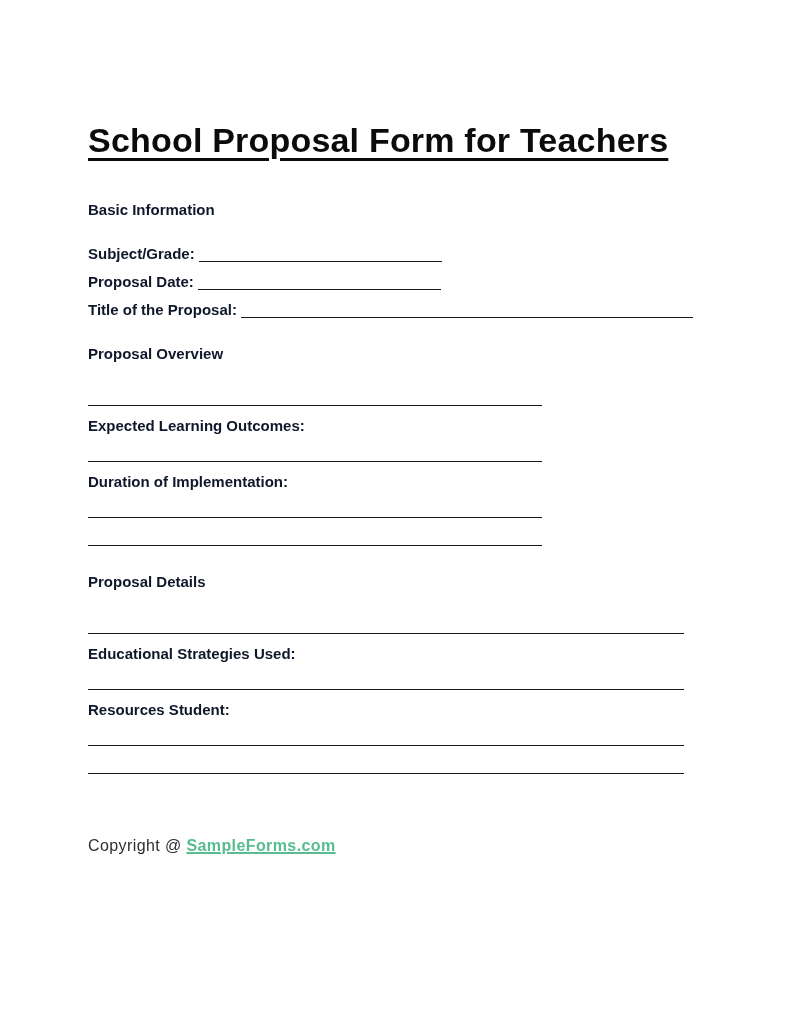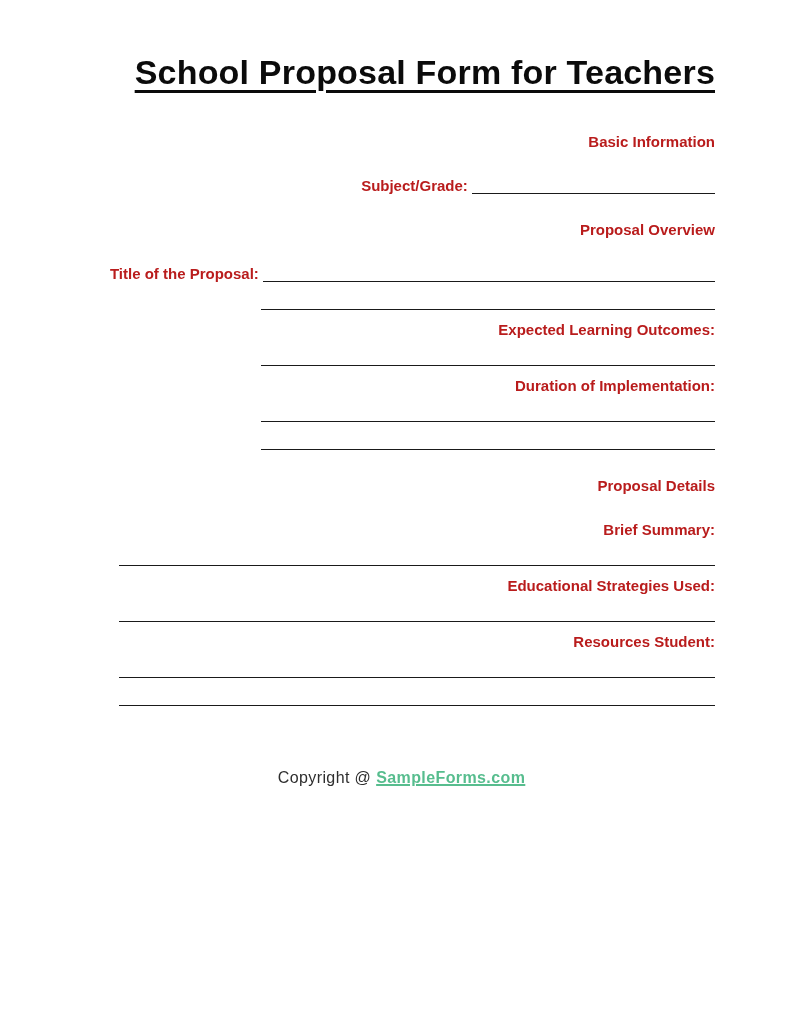--- a/index.html
+++ b/index.html
@@ -15,58 +15,57 @@
     overflow: hidden;
   }
   .page {
     box-sizing: border-box;
     width: 803px;
     height: 1036px;
     padding: 0 88px;
     background: #ffffff;
   }
   .doc-title {
-    margin: 52px 0 36px 0;
+    margin: 120px 0 36px 0;
     font-size: 34px;
     line-height: 40px;
     font-weight: 700;
-    text-align: right;
+    text-align: left;
     color: #0b0b0b;
     text-decoration: underline;
     text-decoration-thickness: 3px;
     text-underline-offset: 6px;
     letter-spacing: 0.2px;
     white-space: nowrap;
   }
   .row {
     font-size: 15px;
     line-height: 28px;
     font-weight: 700;
-    color: #b91c1c;
+    color: #0f172a;
     white-space: nowrap;
-    text-align: right;
   }
   .heading {
     margin-top: 16px;
     margin-bottom: 16px;
   }
   .blank {
     display: inline-block;
     height: 1px;
     border-bottom: 1.5px solid #1a1a1a;
     position: relative;
     top: 3px;
   }
   .w-basic { width: 243px; }
   .w-title { width: 452px; }
   .w-mid   { width: 454px; }
   .w-wide  { width: 596px; }
   .footer {
     margin-top: 52px;
-    text-align: center;
+    text-align: left;
     font-size: 16px;
     line-height: 28px;
     font-weight: 400;
     color: #2e2e2e;
     letter-spacing: 0.4px;
   }
   .footer a {
     font-weight: 700;
     text-decoration: underline;
     text-decoration-thickness: 1.5px;
@@ -79,27 +78,31 @@
 <div class="page">
 
   <h1 class="doc-title">School Proposal Form for Teachers</h1>
 
   <div class="row heading">Basic Information</div>
 
   <div class="row">
     <span>Subject/Grade:</span>
     <span class="blank w-basic"></span>
   </div>
-
-  <div class="row heading">Proposal Overview</div>
+  <div class="row">
+    <span>Proposal Date:</span>
+    <span class="blank w-basic"></span>
+  </div>
 
   <div class="row">
     <span>Title of the Proposal:</span>
     <span class="blank w-title"></span>
   </div>
+
+  <div class="row heading">Proposal Overview</div>
 
   <div class="row">
     <span class="blank w-mid"></span>
   </div>
 
   <div class="row">
     <span>Expected Learning Outcomes:</span>
   </div>
   <div class="row">
     <span class="blank w-mid"></span>
@@ -111,23 +114,20 @@
   <div class="row">
     <span class="blank w-mid"></span>
   </div>
 
   <div class="row">
     <span class="blank w-mid"></span>
   </div>
 
   <div class="row heading">Proposal Details</div>
 
-  <div class="row">
-    <span>Brief Summary:</span>
-  </div>
   <div class="row">
     <span class="blank w-wide"></span>
   </div>
 
   <div class="row">
     <span>Educational Strategies Used:</span>
   </div>
   <div class="row">
     <span class="blank w-wide"></span>
   </div>

